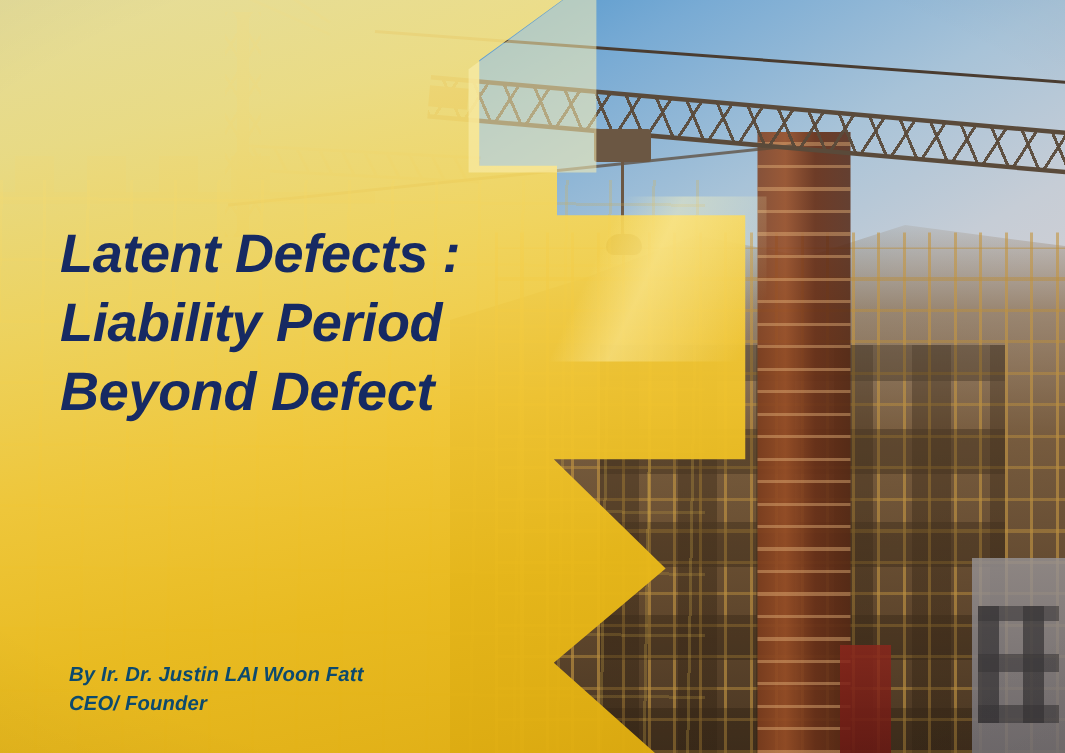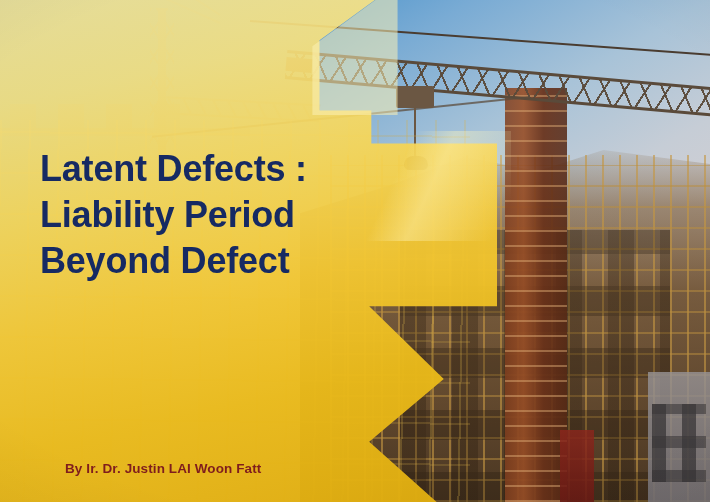--- a/index.html
+++ b/index.html
@@ -277,32 +277,32 @@
     position: absolute;
     left: 40px;
     top: 146px;
     width: 360px;
     color: #162a63;
     font-size: 36px;
     font-weight: bold;
     line-height: 1.28;
     letter-spacing: -0.2px;
   }
-  .title .line { display: block; white-space: nowrap; }
+  .title .line { display: block; white-space: nowrap; font-style: italic; }
 
   .byline {
     position: absolute;
     left: 46px;
     bottom: 24px;
-    color: #7f1d1d;
+    color: #0c4a6e;
     font-size: 13.5px;
     font-weight: bold;
+    font-style: italic;
     line-height: 1.42;
     letter-spacing: .1px;
-    margin-left: 19px;
   }
   .byline .line { display: block; }
 
   
   .vignette {
     background: radial-gradient(ellipse 110% 95% at 50% 48%,
       rgba(0,0,0,0) 58%, rgba(0,0,0,0.10) 100%);
   }
 </style>
 </head>
@@ -354,15 +354,16 @@
   <div class="layer vignette"></div>
 
   <div class="title">
     <span class="line">Latent Defects :</span>
     <span class="line">Liability Period</span>
     <span class="line">Beyond Defect</span>
   </div>
 
   <div class="byline">
     <span class="line">By Ir. Dr. Justin LAI Woon Fatt</span>
+    <span class="line">CEO/ Founder</span>
   </div>
 
 </div>
 
 </body></html>

